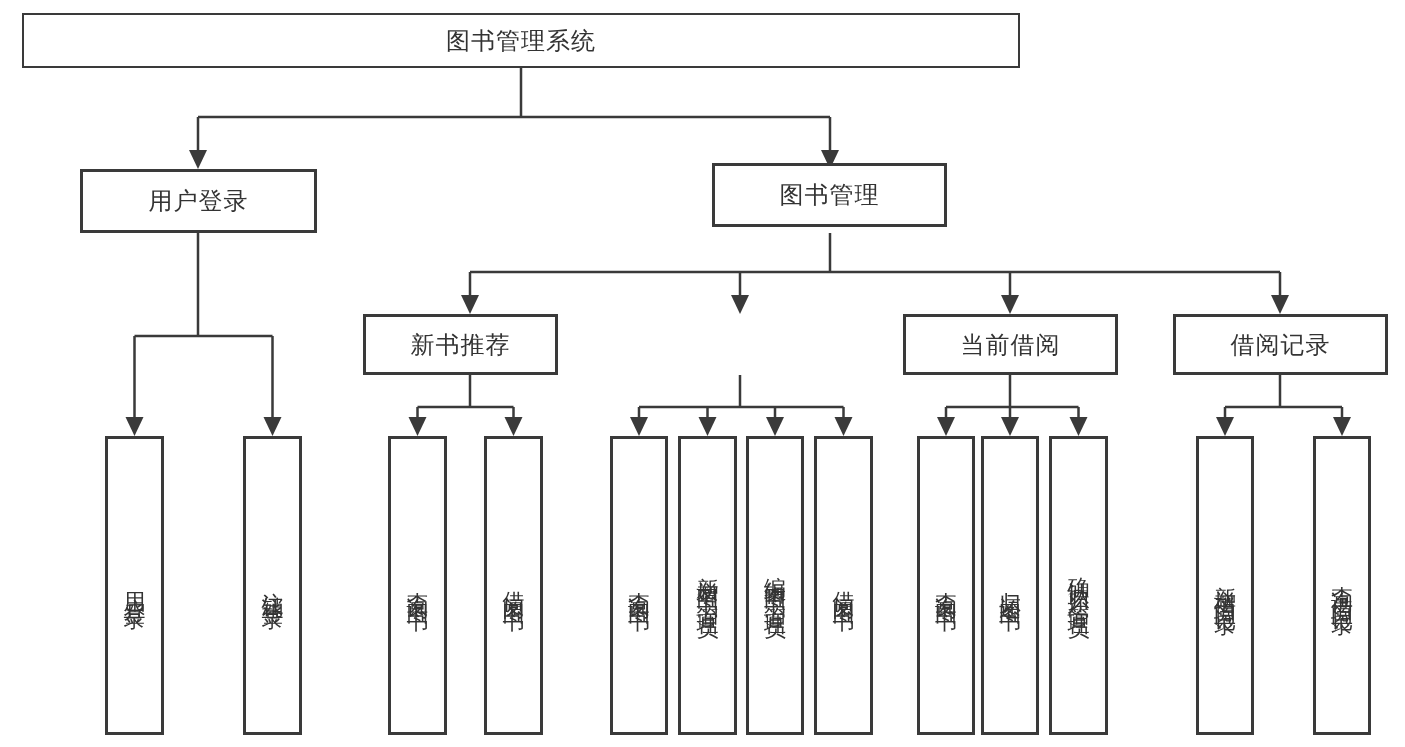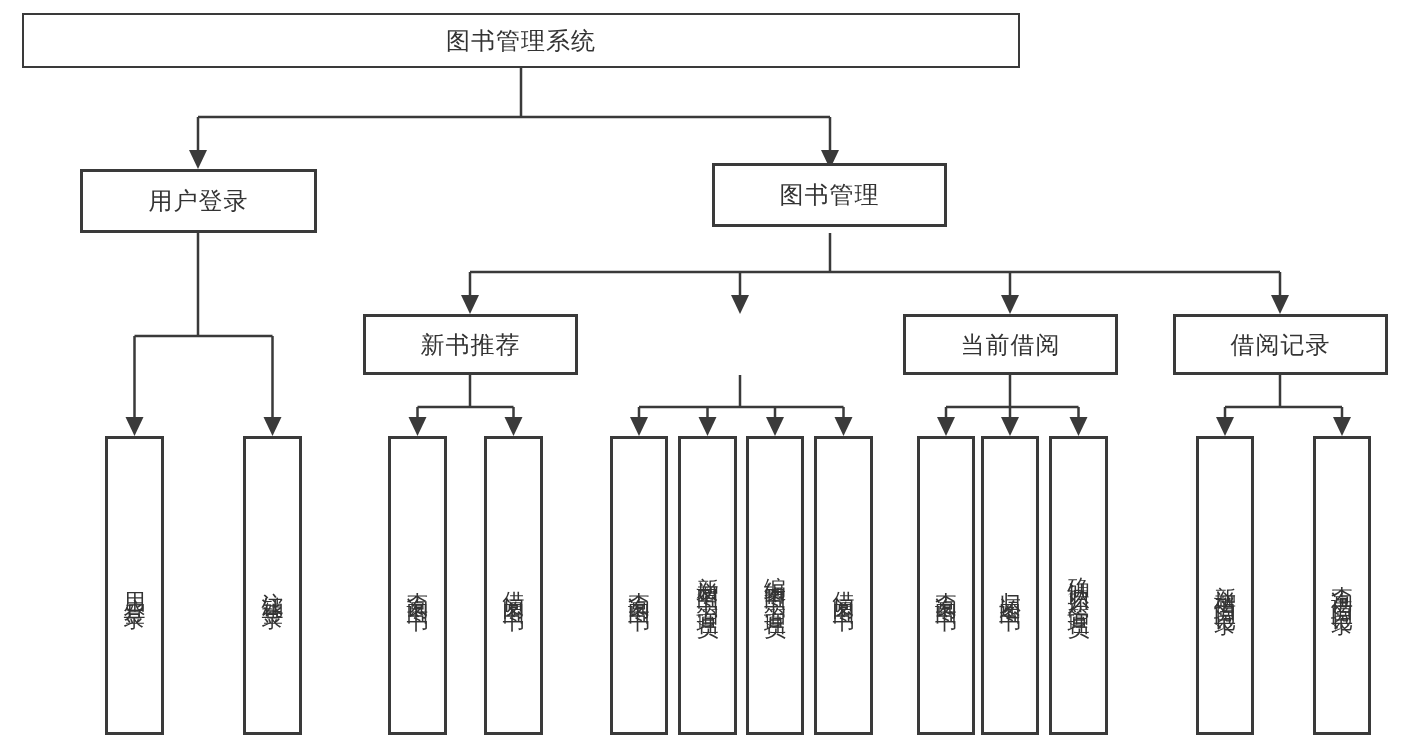--- a/index.html
+++ b/index.html
@@ -99,21 +99,21 @@
     <span>图书管理系统</span>
   </div>
 
   <div class="box hbox" style="left:80px; top:169px; width:237px; height:64px;">
     <span>用户登录</span>
   </div>
   <div class="box hbox" style="left:712px; top:163px; width:235px; height:64px;">
     <span>图书管理</span>
   </div>
 
-  <div class="box hbox" style="left:363px; top:314px; width:215px; height:61px;">
+  <div class="box hbox" style="left:363px; top:314px; width:195px; height:61px;">
     <span>新书推荐</span>
   </div>
   <div class="box hbox" style="left:903px; top:314px; width:215px; height:61px;">
     <span>当前借阅</span>
   </div>
   <div class="box hbox" style="left:1173px; top:314px; width:215px; height:61px;">
     <span>借阅记录</span>
   </div>
 
   <div class="box vbox" style="left:105px; top:436px; width:59px; height:299px;">

